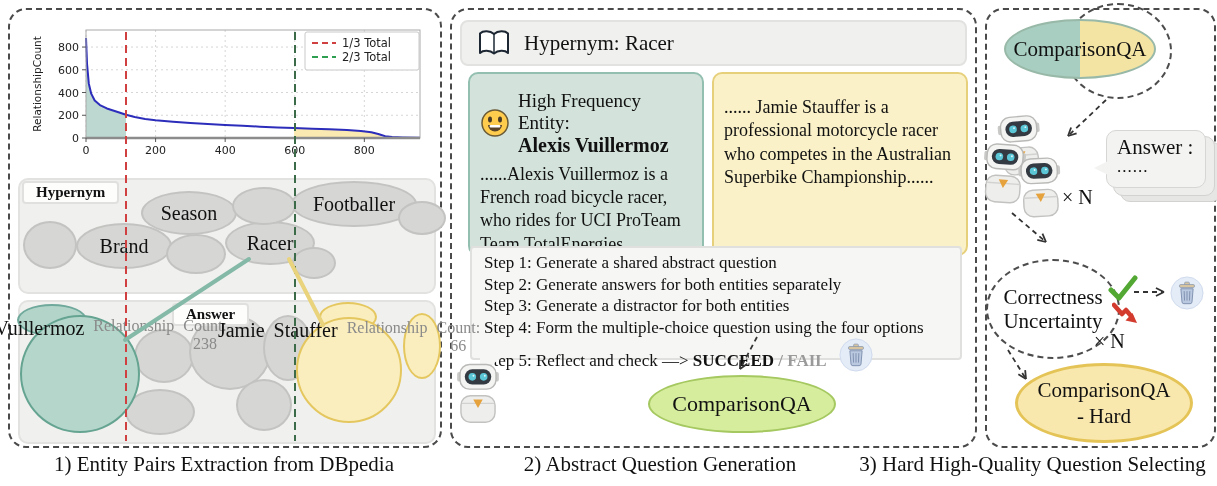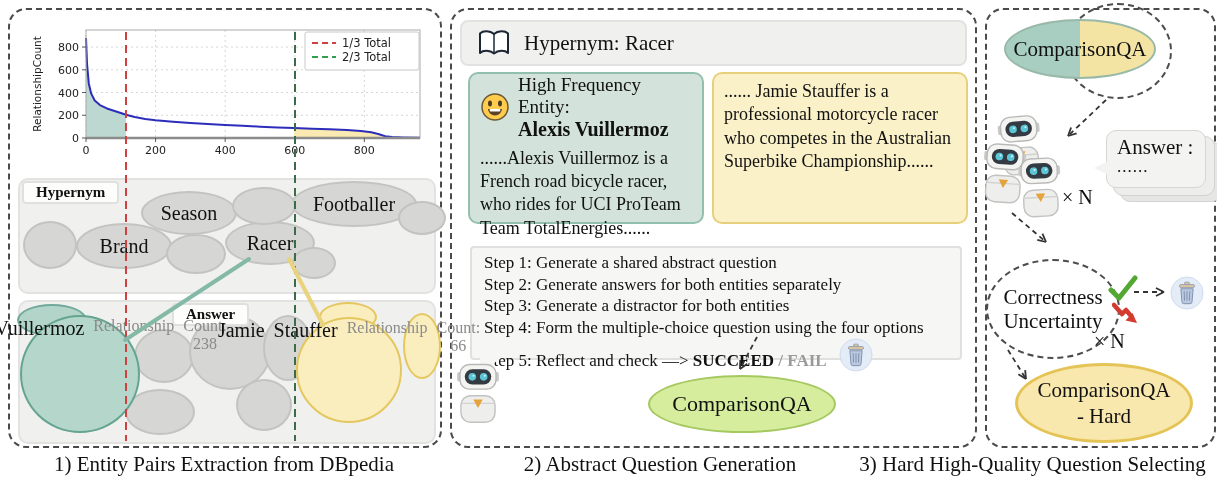--- a/index.html
+++ b/index.html
@@ -8,21 +8,21 @@
   .panel{position:absolute;border:2.5px dashed #4a4a4a;border-radius:18px;background:#fff;}
   .graybox{position:absolute;background:#f0f0ee;border:2px solid #e2e2e0;border-radius:10px;}
   .titlebox{position:absolute;background:#fdfdfc;border:2px solid #e0e0de;border-radius:4px;
             font-weight:bold;font-size:15px;padding:1px 12px;z-index:4;}
   .bubble{position:absolute;background:#d6d6d4;border:2px solid #c3c3c1;border-radius:50%;
           display:flex;align-items:center;justify-content:center;font-size:20px;z-index:3;}
   .entity-circle{position:absolute;border-radius:50%;z-index:4;display:flex;flex-direction:row;
           justify-content:center;text-align:center;line-height:1.12;gap:9px;}
   .entity-name{font-size:20px;color:#101010;}
   .entity-meta{font-size:16px;color:#8a8a8a;line-height:1.15;}
-  .card{position:absolute;border-radius:10px;padding:0 10px;z-index:2;}
+  .card{position:absolute;border-radius:10px;padding:16px 10px;z-index:2;}
   .card-head{display:flex;align-items:center;gap:8px;}
   .card-head-text{font-size:19px;line-height:1.15;}
   .card-name{font-weight:bold;font-size:20px;}
   .card-body{font-size:18px;line-height:1.3;margin-top:6px;}
   .caption{position:absolute;font-size:21px;text-align:center;color:#111;}
   .ellipse-node{position:absolute;border-radius:50%;display:flex;flex-direction:column;
           align-items:center;justify-content:center;text-align:center;z-index:4;}
   .dashed-shape{position:absolute;border:2.5px dashed #4c4c4c;border-radius:50%;z-index:2;background:transparent;}
   .xn{position:absolute;font-size:20px;z-index:5;}
   .step-line{font-size:17px;line-height:21.5px;white-space:nowrap;}

